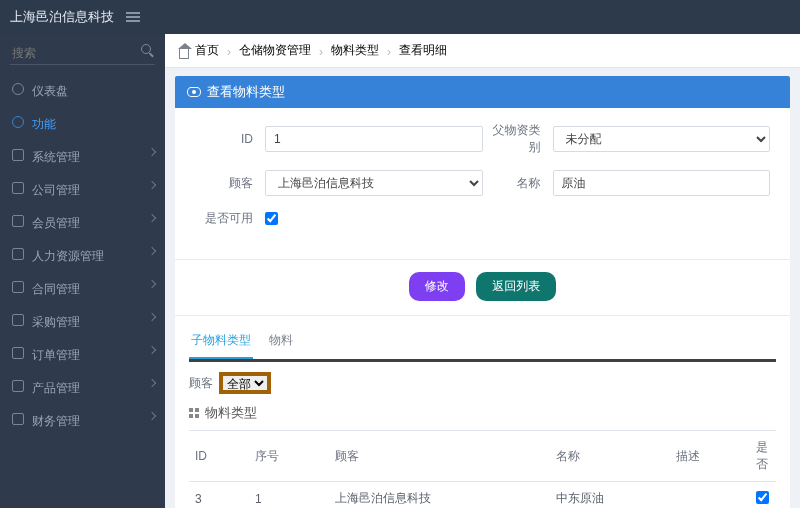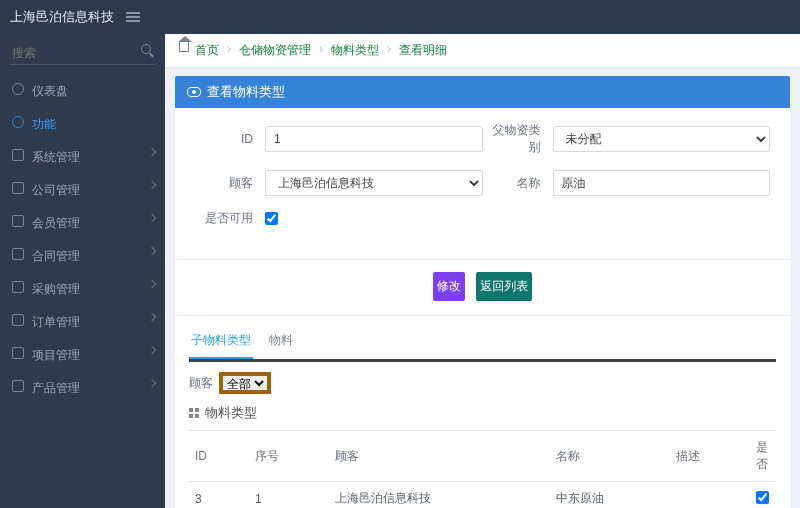--- a/index.html
+++ b/index.html
@@ -105,23 +105,23 @@
 .main {
   flex: 1;
   overflow: hidden;
   background: #eef1f6;
 }
 .breadcrumb {
   background: #fff;
   border-bottom: 1px solid #e1e6ec;
   padding: 8px 14px;
   display: flex;
-  align-items: flex-start;
+  align-items: flex-end;
   gap: 6px;
-  color: #15803d;
+  color: #000000;
   font-size: 12px;
 }
 .breadcrumb .home {
   width: 10px; height: 10px;
   display: inline-block;
   border: 1.5px solid #7b828c;
   border-top: none;
   position: relative;
 }
 .breadcrumb .home::before {
@@ -187,23 +187,23 @@
 }
 select.form-control { appearance: auto; }
 .checkbox { width: 13px; height: 13px; }
 .btn-row {
   border-top: 1px solid #e8ecf2;
   padding: 12px 0 14px;
   text-align: center;
 }
 .btn {
   display: inline-block;
-  padding: 6px 4px;
+  padding: 6px 16px;
   border: none;
-  border-radius: 2px;
+  border-radius: 10px;
   color: #fff;
   font-size: 12px;
   margin: 0 4px;
   cursor: pointer;
 }
 .btn-primary { background: #7e3ff2; }
 .btn-info { background: #0f766e; }
 .tab-area {
   border-top: 1px solid #e8ecf2;
   padding: 10px 14px 0;
@@ -306,41 +306,46 @@
           <span>公司管理</span>
           <span class="chev"></span>
         </li>
       <li>
           <span class="ico"></span>
           <span>会员管理</span>
           <span class="chev"></span>
         </li>
       <li>
           <span class="ico"></span>
+          <span>人力资源管理</span>
+          <span class="chev"></span>
+        </li>
+      <li>
+          <span class="ico"></span>
           <span>合同管理</span>
           <span class="chev"></span>
         </li>
       <li>
           <span class="ico"></span>
           <span>采购管理</span>
           <span class="chev"></span>
         </li>
       <li>
           <span class="ico"></span>
           <span>订单管理</span>
           <span class="chev"></span>
         </li>
       <li>
           <span class="ico"></span>
-          <span>项目管理</span>
-          <span class="chev"></span>
-        </li>
-      <li>
-          <span class="ico"></span>
           <span>产品管理</span>
+          <span class="chev"></span>
+        </li>
+      <li>
+          <span class="ico"></span>
+          <span>财务管理</span>
           <span class="chev"></span>
         </li>
       <li></li>
 
     </ul>
   </aside>
 
   <main class="main">
     <div class="breadcrumb">
       <span class="home"></span>

